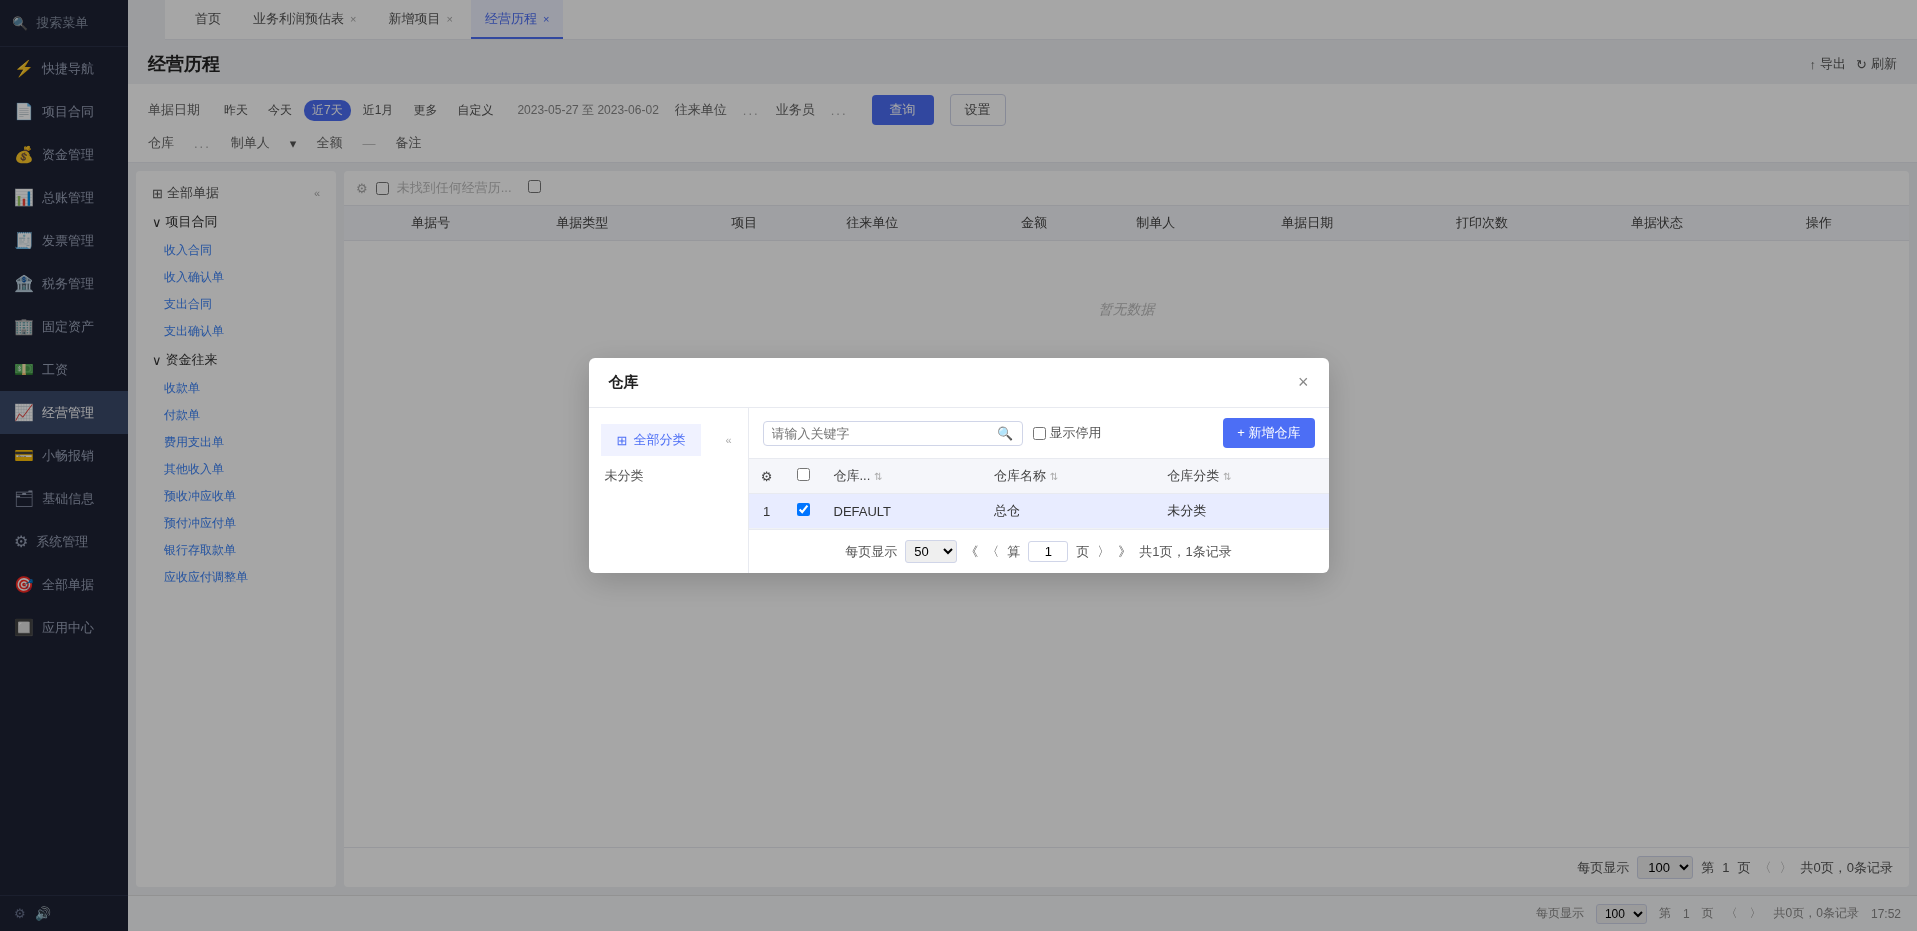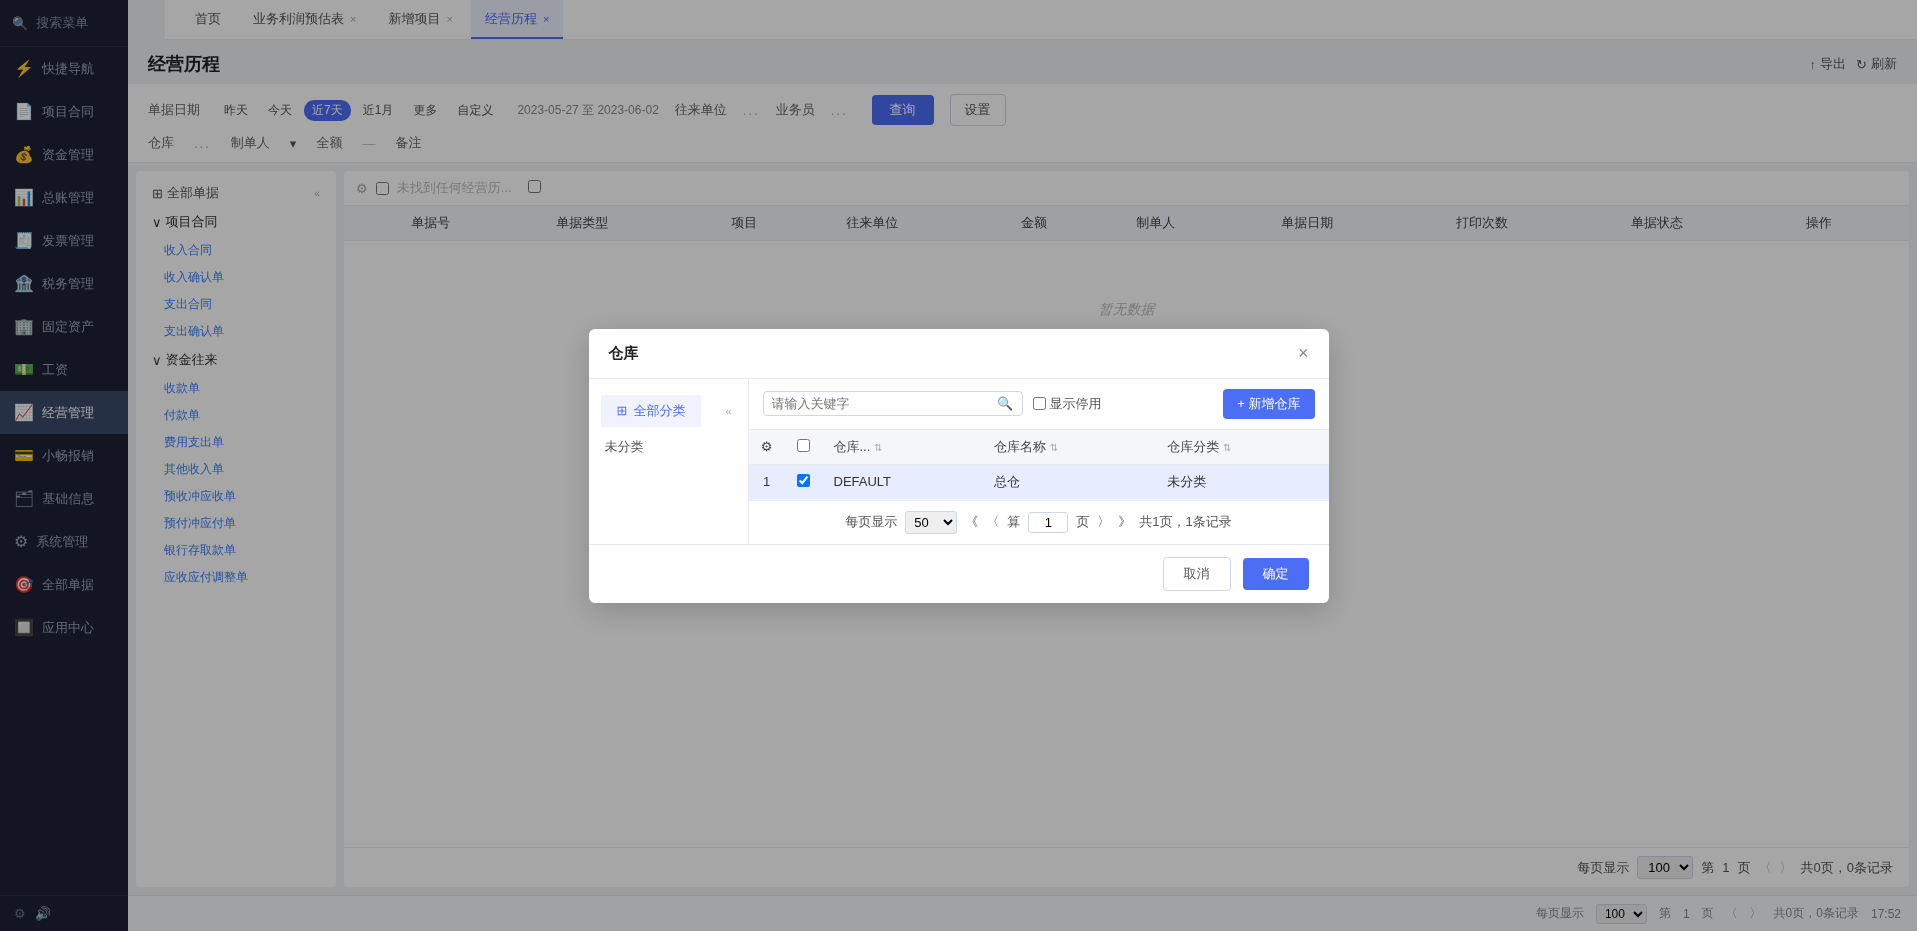--- a/index.html
+++ b/index.html
@@ -414,18 +414,14 @@
           <span>算</span>
           <input type="text" class="page-input" value="1" style="">
           <span>页</span>
           <span class="page-btn">〉</span>
           <span class="page-btn">》</span>
           <span>共1页，1条记录</span>
         </div>
       </div>
     </div>
 
-    <div class="dialog-footer">
-      <button class="btn-cancel">取消</button>
-      <button class="btn-confirm">确定</button>
-    </div>
   </div>
 </div>
 
 </body></html>

